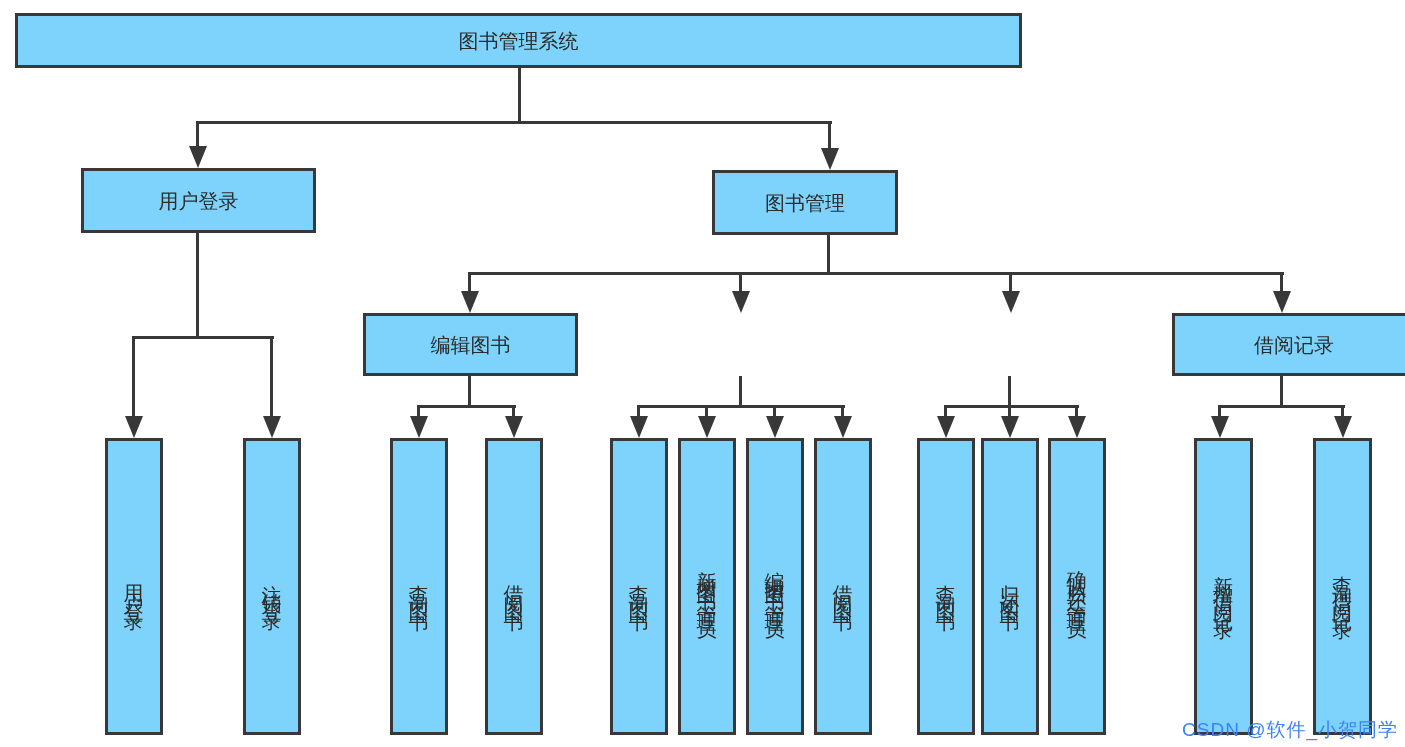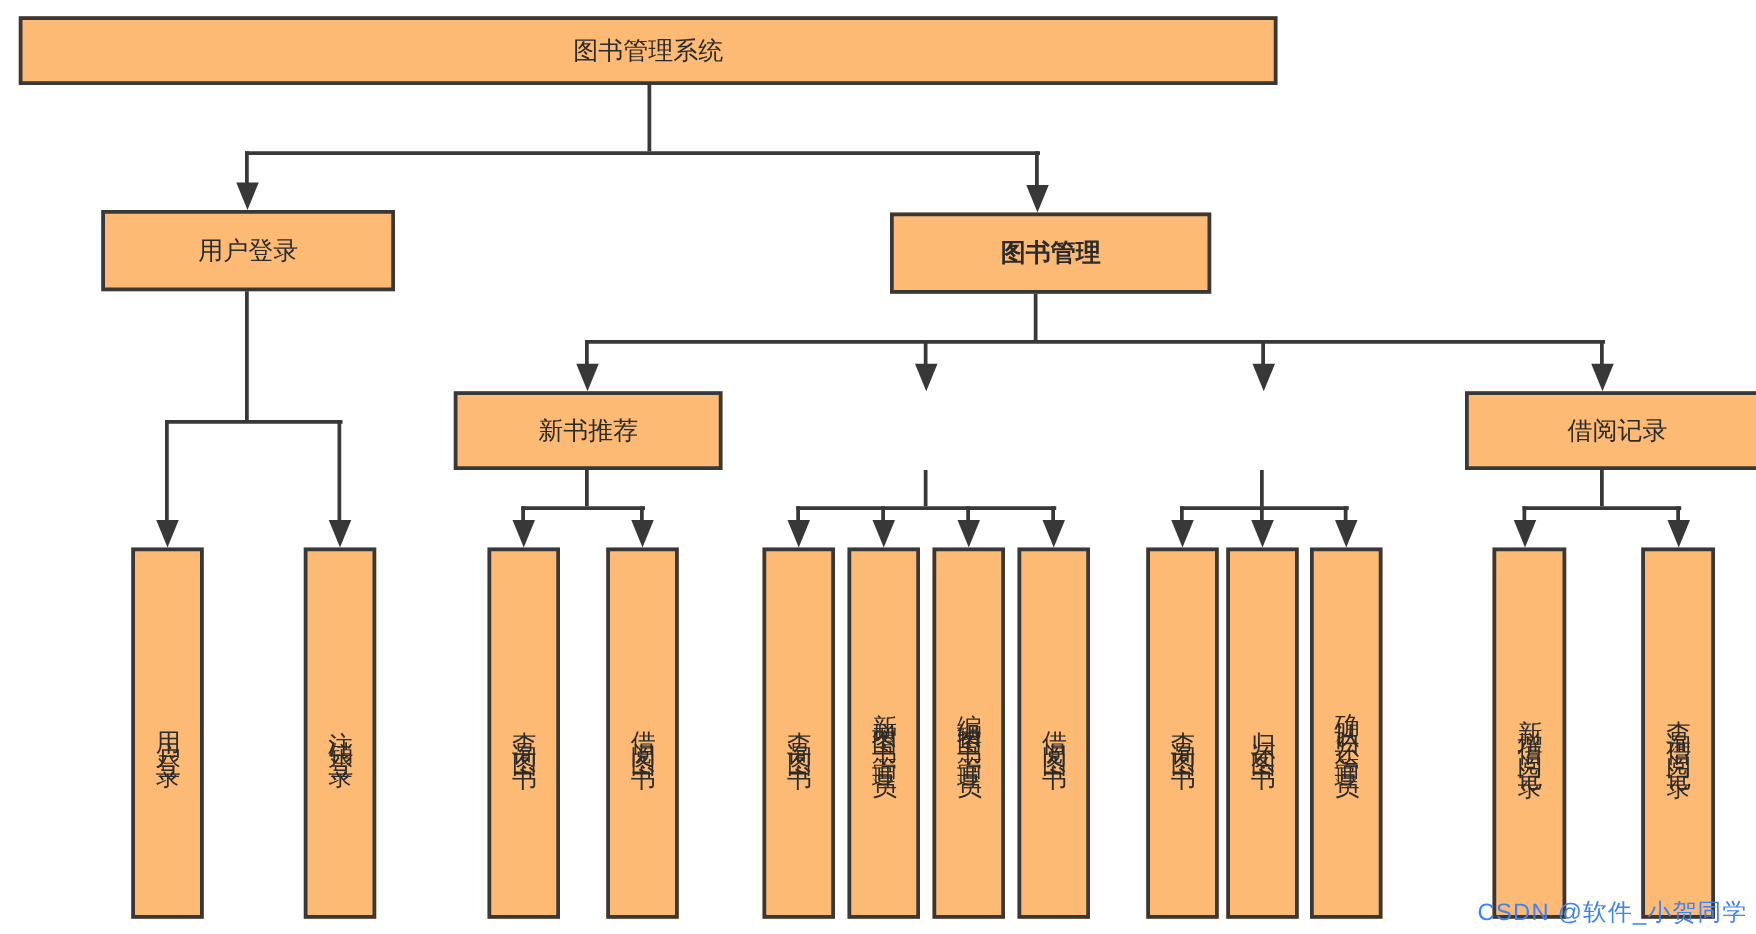--- a/index.html
+++ b/index.html
@@ -7,21 +7,21 @@
     position:relative;
     width:1405px;height:747px;
     background:#ffffff;
     font-family:"Liberation Sans","DejaVu Sans",sans-serif;
     overflow:hidden;
   }
   
   .bx{
     position:absolute;
     box-sizing:border-box;
-    background:#fdba74;
+    background:#7dd3fc;
     border:3px solid #383838;
     display:flex;
     align-items:center;
     justify-content:center;
     font-size:20px;
     color:#2b2b2b;
     text-align:right;
     line-height:1.2;
   }
   
@@ -38,21 +38,21 @@
   .ah{
     position:absolute;
     width:0;height:0;
     border-left:9px solid transparent;
     border-right:9px solid transparent;
     border-top:22px solid #383838;
   }
   
   #root          {left:15px;  top:13px;  width:1007px;height:55px;}
   #user-login    {left:81px;  top:168px; width:235px; height:65px;}
-  #book-mgmt     {left:712px; top:170px; width:257px; height:65px;font-weight:bold;}
+  #book-mgmt     {left:712px; top:170px; width:186px; height:65px;}
   #new-book-rec  {left:363px; top:313px; width:215px; height:63px;}
   #book-borrow   {left:633px; top:313px; width:216px; height:63px;}
   #current-borrow{left:903px; top:313px; width:215px; height:63px;}
   #borrow-records{left:1172px;top:313px; width:244px; height:63px;}
   #leaf1 {left:105px; top:438px;width:58px;height:297px;}
   #leaf2 {left:243px; top:438px;width:58px;height:297px;}
   #leaf3 {left:390px; top:438px;width:58px;height:297px;}
   #leaf4 {left:485px; top:438px;width:58px;height:297px;}
   #leaf5 {left:610px; top:438px;width:58px;height:297px;}
   #leaf6 {left:678px; top:438px;width:58px;height:297px;letter-spacing:7px;}
@@ -77,21 +77,21 @@
 </head>
 <body>
 
 <div id="canvas">
 
   <div class="bx" id="root">图书管理系统</div>
 
   <div class="bx" id="user-login">用户登录</div>
   <div class="bx" id="book-mgmt">图书管理</div>
 
-  <div class="bx" id="new-book-rec">新书推荐</div>
+  <div class="bx" id="new-book-rec">编辑图书</div>
   <div class="bx" id="borrow-records">借阅记录</div>
 
   <div class="bx vt" id="leaf1">用户登录</div>
   <div class="bx vt" id="leaf2">注销登录</div>
   <div class="bx vt" id="leaf3">查询图书</div>
   <div class="bx vt" id="leaf4">借阅图书</div>
   <div class="bx vt" id="leaf5">查询图书</div>
   <div class="bx vt" id="leaf6">新增图书（管理员）</div>
   <div class="bx vt" id="leaf7">编辑图书（管理员）</div>
   <div class="bx vt" id="leaf8">借阅图书</div>

